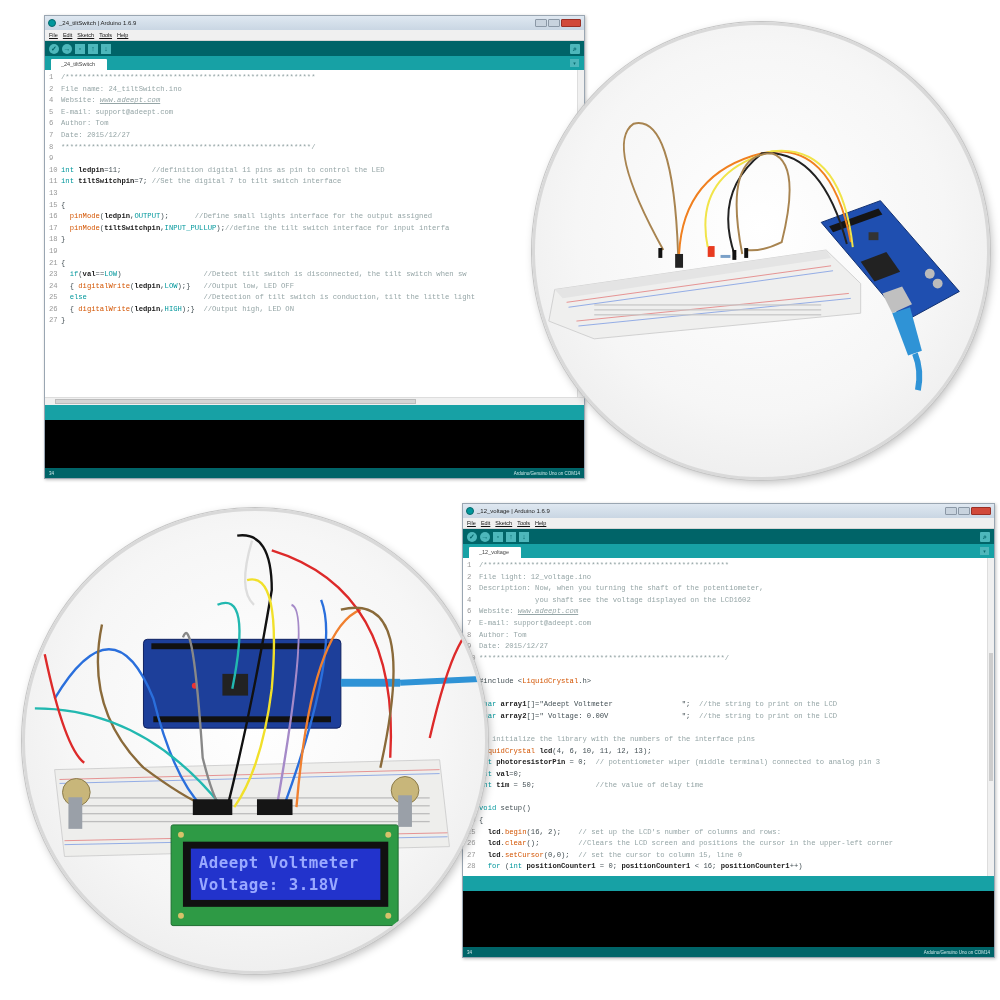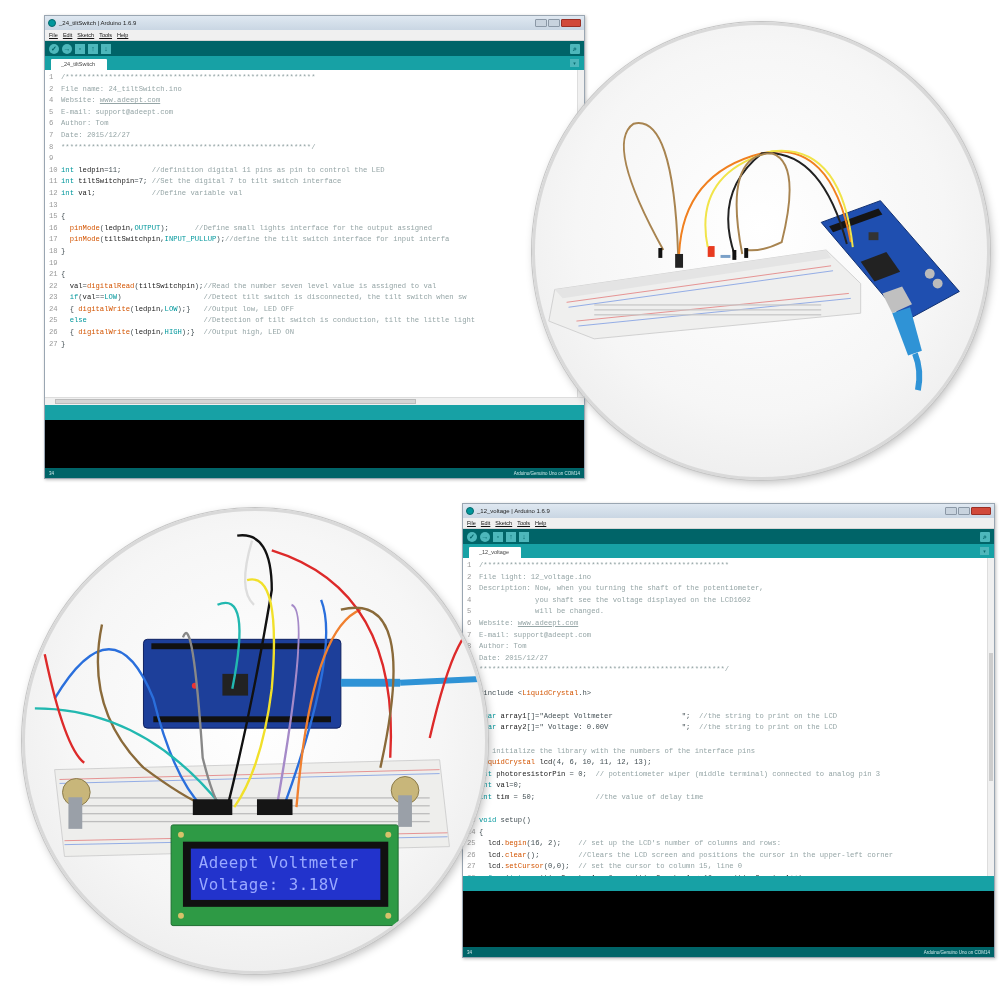--- a/index.html
+++ b/index.html
@@ -65,41 +65,42 @@
     flex: 1; background: #ffffff; position: relative; overflow: hidden;
     font-family: "Liberation Mono", monospace; font-size: 7.2px; color: #434f54;
   }
   .code { position: absolute; left: 4px; top: 2px; right: 10px; }
   .line { height: 11.6px; line-height: 11.6px; white-space: pre; }
   .ln { display: inline-block; width: 12px; color: #999; text-align: left; }
   .c { color: #95a5a6; }
   .kw { color: #00979c; }
   .fn { color: #d35400; }
   .cn { color: #00979c; }
-  .idf { color: #222; font-weight: normal; }
-  .lnk { color: #95a5a6; text-decoration: underline; }
+  .idf { color: #222; font-weight: bold; }
+  .lnk { color: #95a5a6; text-decoration: underline; font-style: italic; }
 
   .vscroll { position: absolute; right: 0; top: 0; bottom: 0; width: 7px; background: #f0f0f0; border-left: 1px solid #ddd; }
   .vscroll .thumb { position: absolute; left: 1px; right: 1px; top: 40%; height: 35%; background: #cdcdcd; }
   .hscroll { height: 8px; background: #f0f0f0; border-top: 1px solid #ddd; position: relative; }
   .hscroll .thumb { position: absolute; left: 10px; top: 1px; height: 5px; width: 67%; background: #d4d4d4; border: 1px solid #bcbcbc; }
 
   .divider { height: 15px; background: #17a1a5; }
   .console { height: 48px; background: #000000; }
   .statusbar {
     height: 10px; background: #006468; color: #cfe9ea; font-size: 4.5px; display: flex;
     align-items: center; justify-content: space-between; padding: 0 4px;
   }
 
   
   .lens {
     position: absolute; border-radius: 50%; overflow: hidden; z-index: 2;
     background: radial-gradient(circle at 50% 45%, #ffffff 0%, #f6f6f6 55%, #e6e6e6 100%);
     border: 3px solid #d9d9d9;
     box-shadow: 0 0 0 1px #c4c4c4, 2px 3px 8px rgba(0,0,0,0.25);
+    font-weight: bold;
   }
   .lens-a { left: 532px; top: 22px; width: 458px; height: 458px; }
   .lens-b { left: 22px; top: 508px; width: 466px; height: 466px; }
   .lens svg { position: absolute; left: 0; top: 0; width: 100%; height: 100%; }
 
   .lcd-text {
     font-family: "DejaVu Sans Mono", monospace; fill: #9aa9ff; font-size: 16px; letter-spacing: 0.5px;
   }
 </style>
 </head>
@@ -154,29 +155,27 @@
         <div class="line"><span class="ln">1</span><span class="c">/**********************************************************</span></div>
         <div class="line"><span class="ln">2</span><span class="c">File name: 24_tiltSwitch.ino</span></div>
         <div class="line"><span class="ln">4</span><span class="c">Website: <span class="lnk">www.adeept.com</span></span></div>
         <div class="line"><span class="ln">5</span><span class="c">E-mail: support@adeept.com</span></div>
         <div class="line"><span class="ln">6</span><span class="c">Author: Tom</span></div>
         <div class="line"><span class="ln">7</span><span class="c">Date: 2015/12/27</span></div>
         <div class="line"><span class="ln">8</span><span class="c">**********************************************************/</span></div>
         <div class="line"><span class="ln">9</span></div>
         <div class="line"><span class="ln">10</span><span class="kw">int</span> <span class="idf">ledpin</span>=11;       <span class="c">//definition digital 11 pins as pin to control the LED</span></div>
         <div class="line"><span class="ln">11</span><span class="kw">int</span> <span class="idf">tiltSwitchpin</span>=7; <span class="c">//Set the digital 7 to tilt switch interface</span></div>
-        <div class="line"><span class="ln">12</span><span class="kw">int</span> <span class="idf">val</span>;             <span class="c">//Define variable val</span></div>
         <div class="line"><span class="ln">13</span></div>
         <div class="line"><span class="ln">15</span>{</div>
         <div class="line"><span class="ln">16</span>  <span class="fn">pinMode</span>(<span class="idf">ledpin</span>,<span class="cn">OUTPUT</span>);      <span class="c">//Define small lights interface for the output assigned</span></div>
         <div class="line"><span class="ln">17</span>  <span class="fn">pinMode</span>(<span class="idf">tiltSwitchpin</span>,<span class="cn">INPUT_PULLUP</span>);<span class="c">//define the tilt switch interface for input interfa</span></div>
         <div class="line"><span class="ln">18</span>}</div>
         <div class="line"><span class="ln">19</span></div>
         <div class="line"><span class="ln">21</span>{</div>
-        <div class="line"><span class="ln">22</span>  <span class="idf">val</span>=<span class="fn">digitalRead</span>(<span class="idf">tiltSwitchpin</span>);<span class="c">//Read the number seven level value is assigned to val</span></div>
         <div class="line"><span class="ln">23</span>  <span class="kw">if</span>(<span class="idf">val</span>==<span class="cn">LOW</span>)                   <span class="c">//Detect tilt switch is disconnected, the tilt switch when sw</span></div>
         <div class="line"><span class="ln">24</span>  { <span class="fn">digitalWrite</span>(<span class="idf">ledpin</span>,<span class="cn">LOW</span>);}   <span class="c">//Output low, LED OFF</span></div>
         <div class="line"><span class="ln">25</span>  <span class="kw">else</span>                           <span class="c">//Detection of tilt switch is conduction, tilt the little light</span></div>
         <div class="line"><span class="ln">26</span>  { <span class="fn">digitalWrite</span>(<span class="idf">ledpin</span>,<span class="cn">HIGH</span>);}  <span class="c">//Output high, LED ON</span></div>
         <div class="line"><span class="ln">27</span>}</div>
       </div>
     <div class="vscroll">
         <div class="thumb"></div>
       </div>
   </div>
@@ -335,21 +334,20 @@
     <div class="tab-menu">
         <span>▾</span>
       </div>
   </div>
   <div class="editor">
     <div class="code" id="code-b">
         <div class="line"><span class="ln">1</span><span class="c">/*********************************************************</span></div>
         <div class="line"><span class="ln">2</span><span class="c">File light: 12_voltage.ino</span></div>
         <div class="line"><span class="ln">3</span><span class="c">Description: Now, when you turning the shaft of the potentiometer,</span></div>
         <div class="line"><span class="ln">4</span><span class="c">             you shaft see the voltage displayed on the LCD1602</span></div>
-        <div class="line"><span class="ln">5</span><span class="c">             will be changed.</span></div>
         <div class="line"><span class="ln">6</span><span class="c">Website: <span class="lnk">www.adeept.com</span></span></div>
         <div class="line"><span class="ln">7</span><span class="c">E-mail: support@adeept.com</span></div>
         <div class="line"><span class="ln">8</span><span class="c">Author: Tom</span></div>
         <div class="line"><span class="ln">9</span><span class="c">Date: 2015/12/27</span></div>
         <div class="line"><span class="ln">10</span><span class="c">*********************************************************/</span></div>
         <div class="line"><span class="ln">11</span></div>
         <div class="line"><span class="ln">12</span>#include &lt;<span class="fn">LiquidCrystal</span>.h&gt;</div>
         <div class="line"><span class="ln">13</span></div>
         <div class="line"><span class="ln">14</span><span class="kw">char</span> <span class="idf">array1</span>[]="Adeept Voltmeter                ";  <span class="c">//the string to print on the LCD</span></div>
         <div class="line"><span class="ln">15</span><span class="kw">char</span> <span class="idf">array2</span>[]=" Voltage: 0.00V                 ";  <span class="c">//the string to print on the LCD</span></div>

